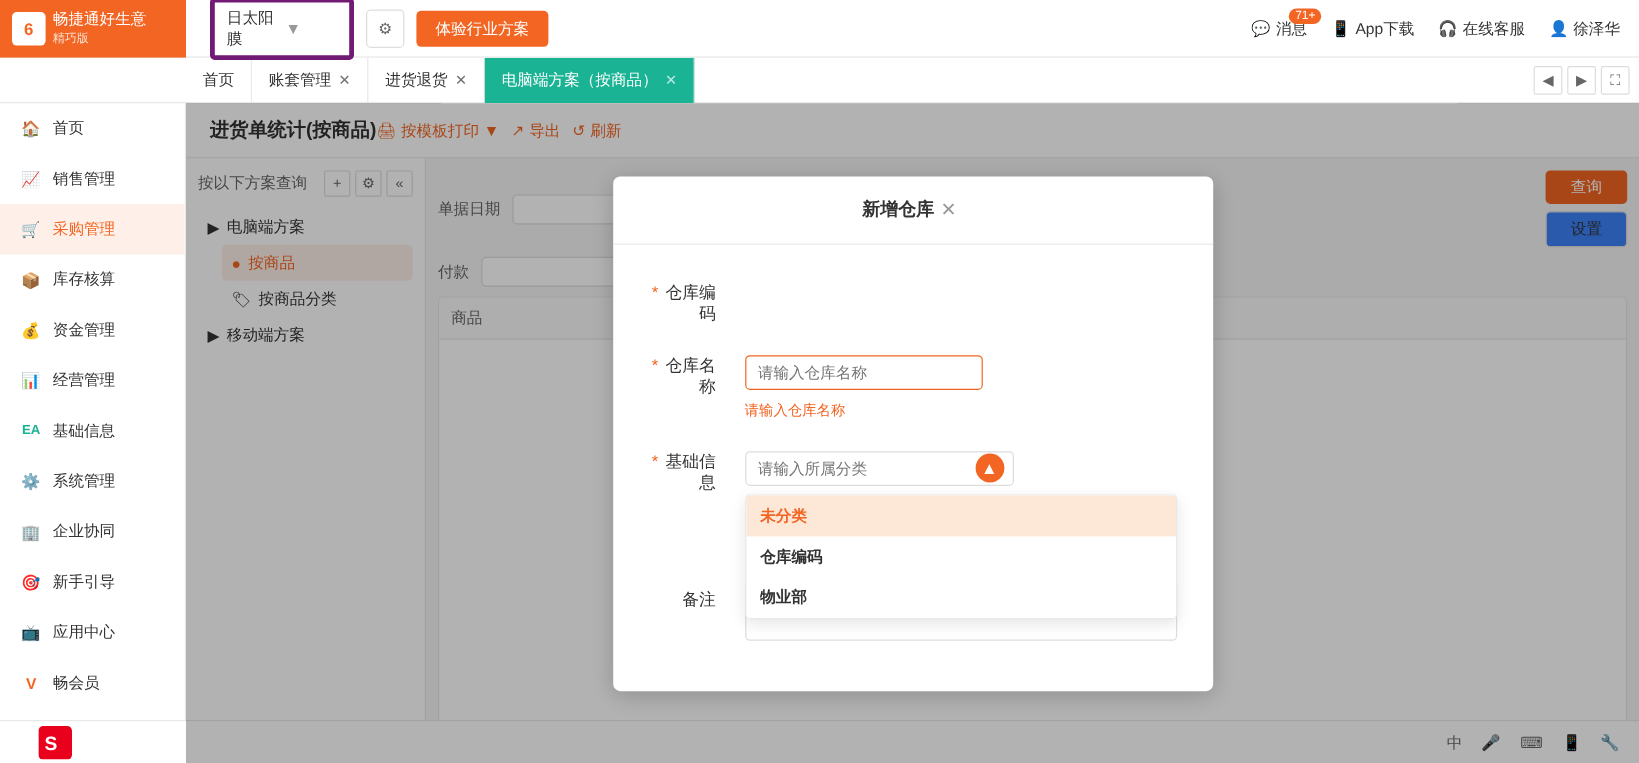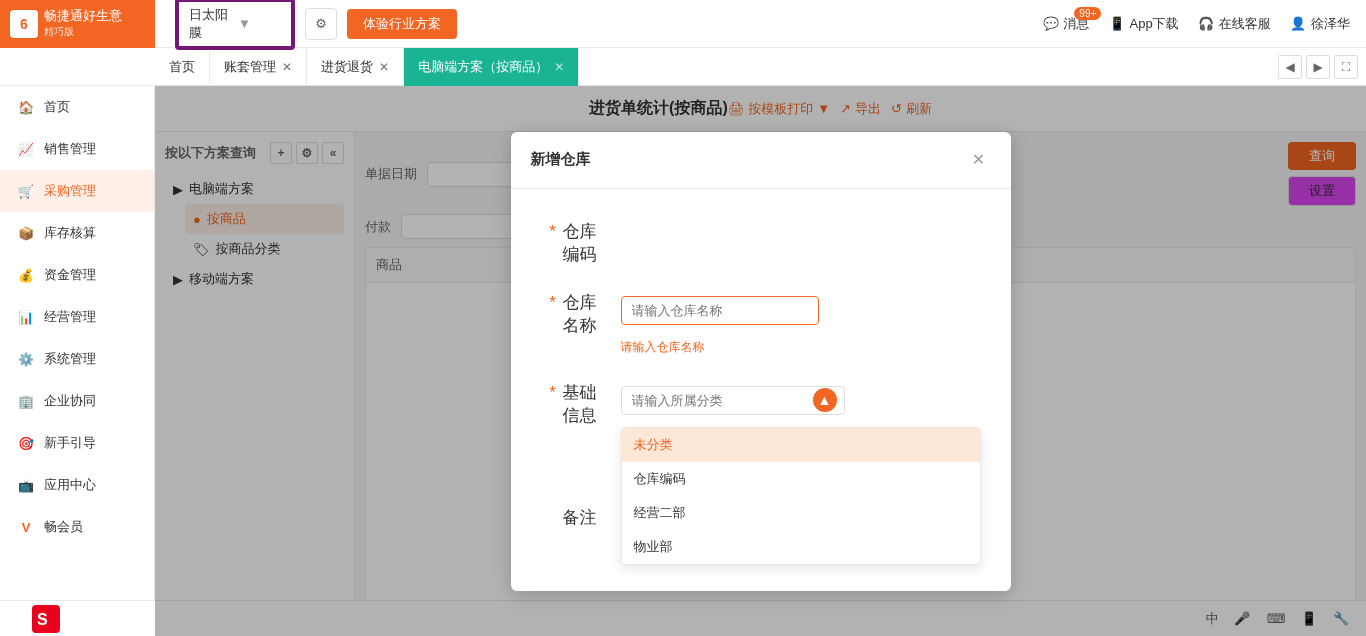--- a/index.html
+++ b/index.html
@@ -195,21 +195,21 @@
       flex: 1;
       background: #f5f5f5;
       overflow: hidden;
       position: relative;
     }
     .page-header {
       background: #fff;
       padding: 12px 20px;
       display: flex;
       align-items: center;
-      justify-content: center;
+      justify-content: flex-start;
       border-bottom: 1px solid #e8e8e8;
     }
     .page-title {
       font-size: 16px;
       font-weight: bold;
       color: #333;
     }
     .header-actions {
       display: flex;
       align-items: center;
@@ -237,21 +237,20 @@
       padding: 10px;
       flex-shrink: 0;
     }
     .panel-header {
       display: flex;
       align-items: center;
       justify-content: space-between;
       margin-bottom: 10px;
       color: #666;
       font-size: 13px;
-      font-weight: bold;
     }
     .panel-actions {
       display: flex;
       gap: 4px;
     }
     .panel-btn {
       width: 22px;
       height: 22px;
       border: 1px solid #ddd;
       border-radius: 2px;
@@ -310,21 +309,21 @@
     .query-btn {
       background: #f26522;
       color: #fff;
       border: none;
       border-radius: 4px;
       padding: 5px 20px;
       cursor: pointer;
       font-size: 13px;
     }
     .set-btn {
-      background: #d946ef;
+      background: #3b82f6;
       color: #333;
       border: 1px solid #ddd;
       border-radius: 4px;
       padding: 5px 20px;
       cursor: pointer;
       font-size: 13px;
     }
 
     .table-area {
       flex: 1;
@@ -378,21 +377,21 @@
       width: 500px;
       max-width: 90%;
       box-shadow: 0 4px 20px rgba(0,0,0,0.2);
       position: relative;
     }
     .modal-header {
       padding: 16px 20px;
       border-bottom: 1px solid #e8e8e8;
       display: flex;
       align-items: center;
-      justify-content: space-between;
+      justify-content: center;
     }
     .modal-title {
       font-size: 15px;
       font-weight: bold;
       color: #333;
     }
     .modal-close {
       width: 24px;
       height: 24px;
       display: flex;
@@ -408,21 +407,21 @@
     }
     .form-row {
       display: flex;
       align-items: flex-start;
       margin-bottom: 18px;
       position: relative;
     }
     .form-label {
       width: 80px;
       color: #333;
-      font-size: 17px;
+      font-size: 14px;
       padding-top: 7px;
       flex-shrink: 0;
       text-align: right;
       padding-right: 24px;
     }
     .required-star {
       color: #f26522;
       margin-right: 2px;
     }
     .form-control {
@@ -472,20 +471,21 @@
     .dropdown-list {
       position: absolute;
       left: 80px;
       right: 0;
       top: 100%;
       background: #fff;
       border: 1px solid #e8e8e8;
       border-radius: 4px;
       box-shadow: 0 4px 12px rgba(0,0,0,0.1);
       z-index: 200;
+      font-weight: bold;
     }
     .dropdown-item {
       padding: 8px 12px;
       cursor: pointer;
       font-size: 13px;
       color: #333;
     }
     .dropdown-item.selected { background: #fde8d8; color: #f26522; }
 
     .modal-footer {
@@ -559,21 +559,21 @@
   </div>
 
   <div class="gear-btn">⚙</div>
 
   <button class="trial-btn">体验行业方案</button>
 
   <div class="top-right">
     <div class="top-right-item">
       <span>💬</span>
       <span>消息</span>
-      <span class="badge">99+</span>
+      <span class="badge">71+</span>
     </div>
     <div class="top-right-item">
       <span>📱</span>
       <span>App下载</span>
     </div>
     <div class="top-right-item">
       <span>🎧</span>
       <span>在线客服</span>
     </div>
     <div class="top-right-item">
@@ -625,20 +625,24 @@
       <span class="nav-icon">📦</span>
       <span>库存核算</span>
     </div>
     <div class="nav-item">
       <span class="nav-icon">💰</span>
       <span>资金管理</span>
     </div>
     <div class="nav-item">
       <span class="nav-icon">📊</span>
       <span>经营管理</span>
+    </div>
+    <div class="nav-item">
+      <span class="nav-icon" style="color:#1ab394;font-weight:bold;font-size:11px;">EA</span>
+      <span>基础信息</span>
     </div>
     <div class="nav-item">
       <span class="nav-icon">⚙️</span>
       <span>系统管理</span>
     </div>
     <div class="nav-item">
       <span class="nav-icon">🏢</span>
       <span>企业协同</span>
     </div>
     <div class="nav-item">
@@ -791,21 +795,20 @@
               </div>
               <div class="form-control-with-btn">
                 <input class="form-control" type="text" placeholder="请输入所属分类" style="">
                 <div class="form-toggle-btn">▲</div>
               </div>
             </div>
 
             <div class="dropdown-list">
               <div class="dropdown-item selected">未分类</div>
               <div class="dropdown-item">仓库编码</div>
-              <div class="dropdown-item">经营二部</div>
               <div class="dropdown-item">物业部</div>
             </div>
           </div>
 
           <div class="form-row" style="margin-top:72px;">
             <div class="form-label">
               <span>备注</span>
             </div>
             <textarea class="textarea-ctrl" style=""></textarea>
           </div>

